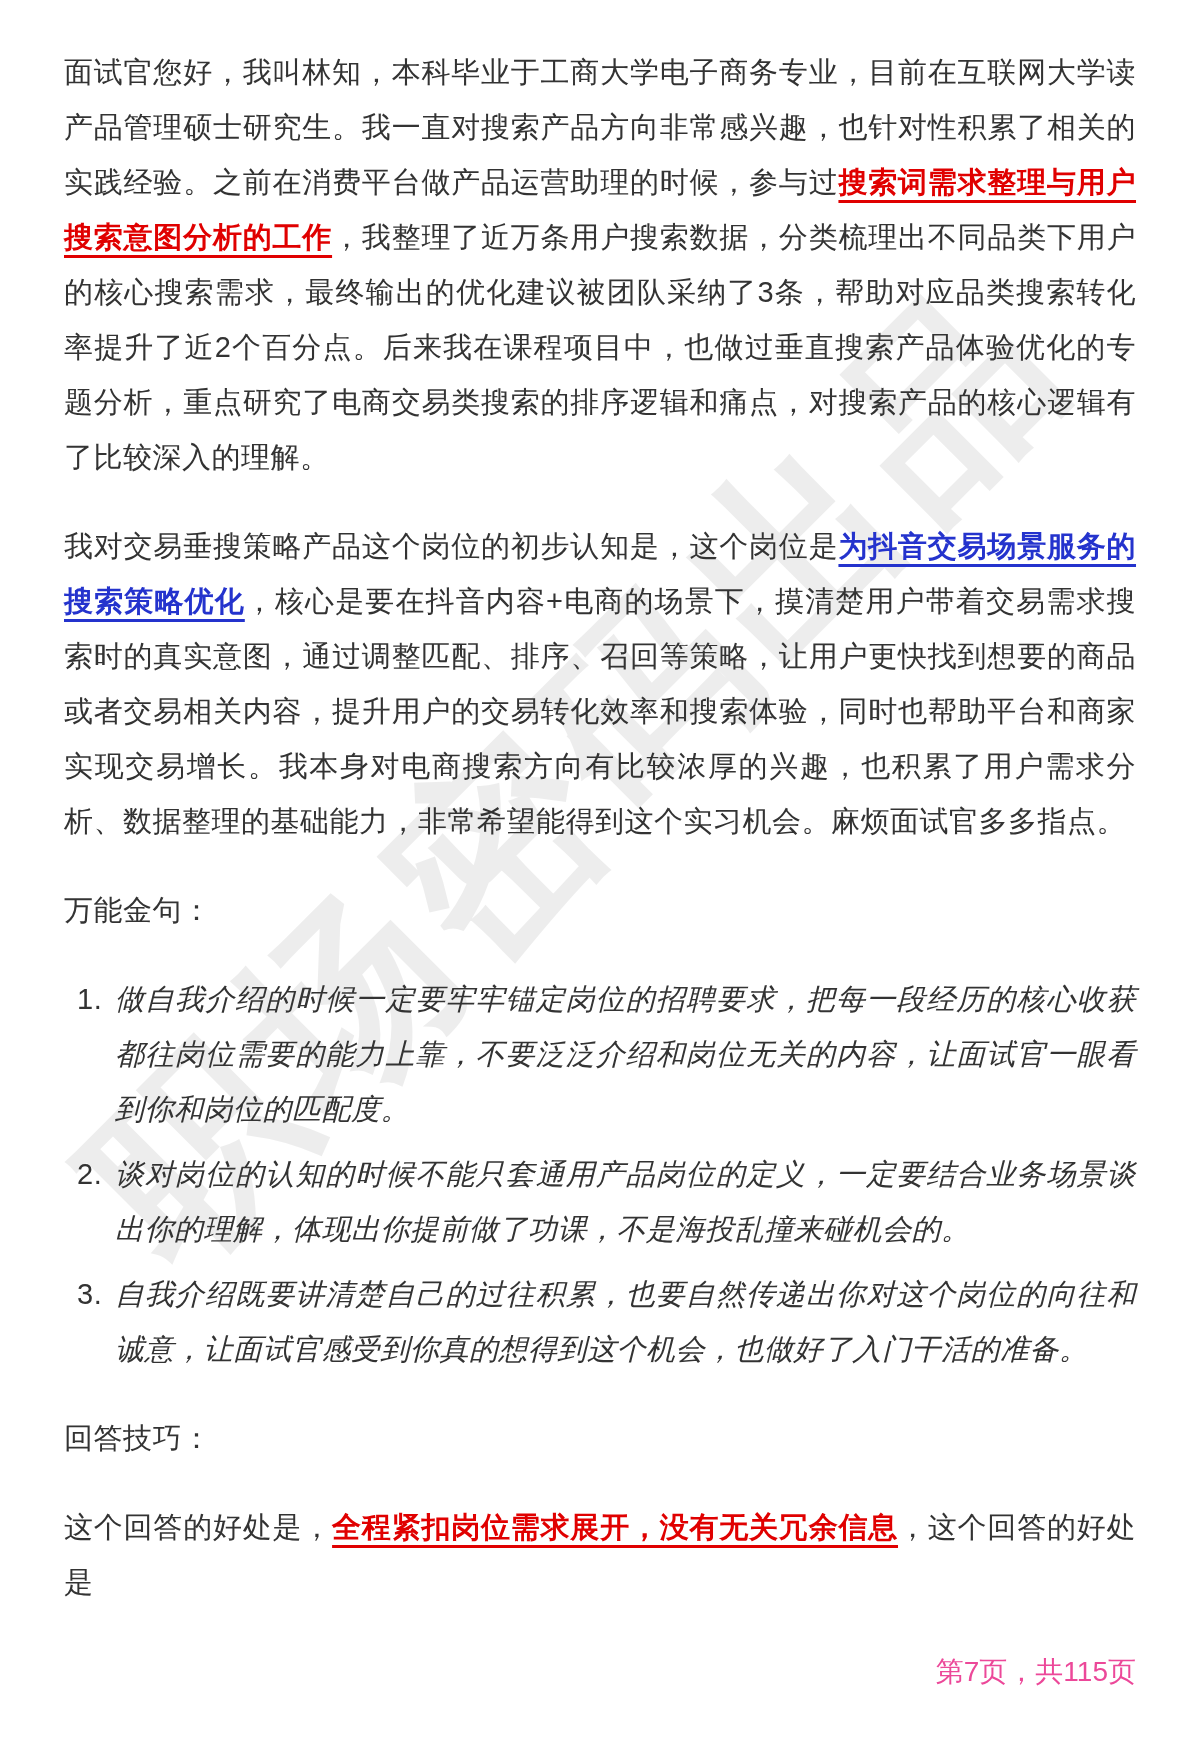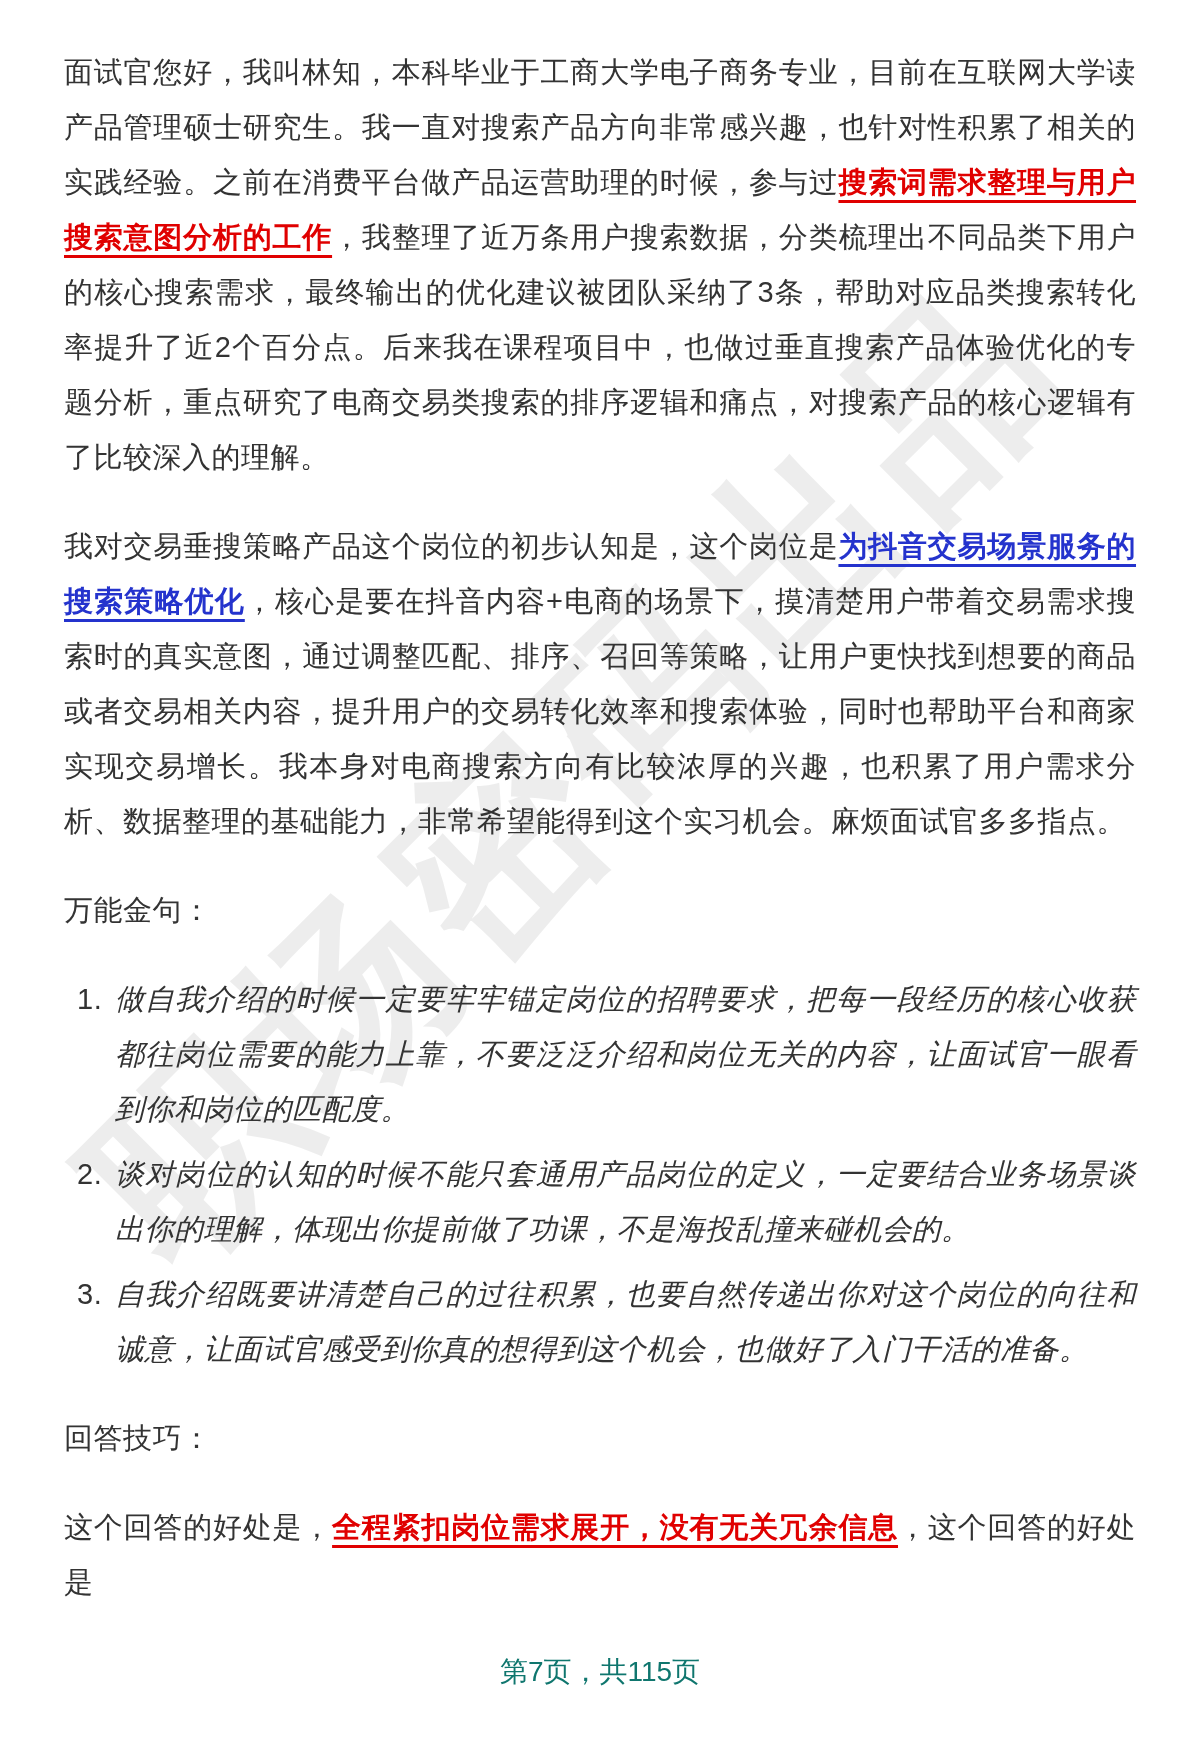--- a/index.html
+++ b/index.html
@@ -66,25 +66,25 @@
   .tip .num {
     flex: 0 0 51px;
     padding-left: 13px;
   }
   .tip .txt {
     flex: 1;
     text-align: justify;
     font-style: italic;
   }
   .footer {
-    text-align: center;
+    text-align: right;
     font-size: 28px;
     line-height: 55px;
     margin-top: 16px;
-    color: #0f766e;
+    color: #ec4899;
   }
 </style>
 </head>
 <body>
 
 <div class="page">
 
   <div class="watermark">职场密码出品</div>
 
   <div class="content">

